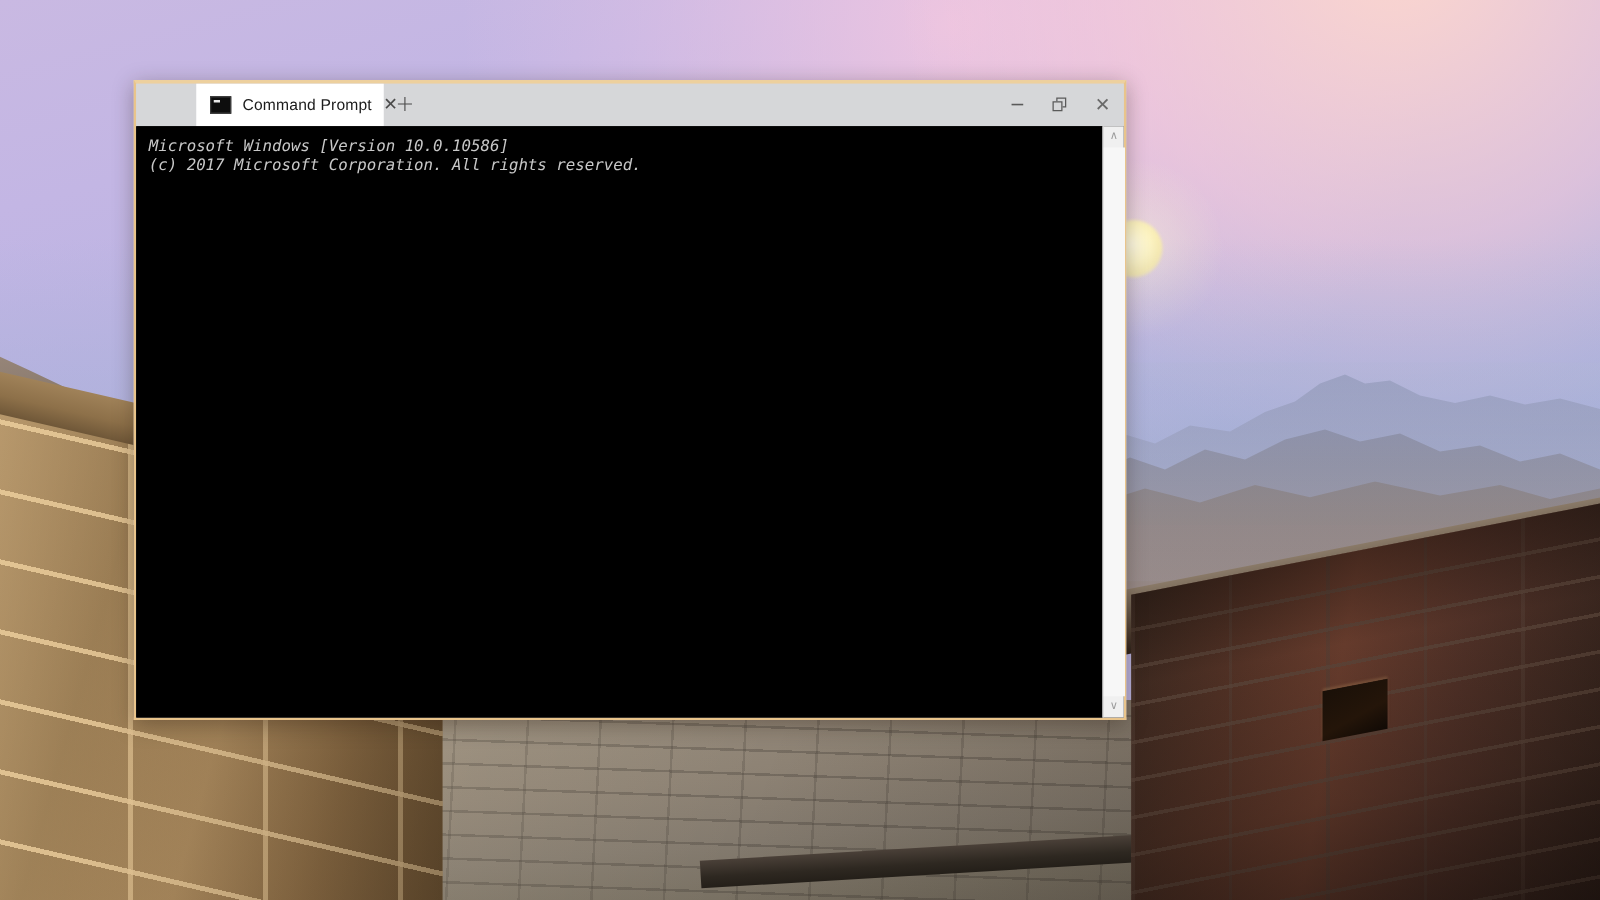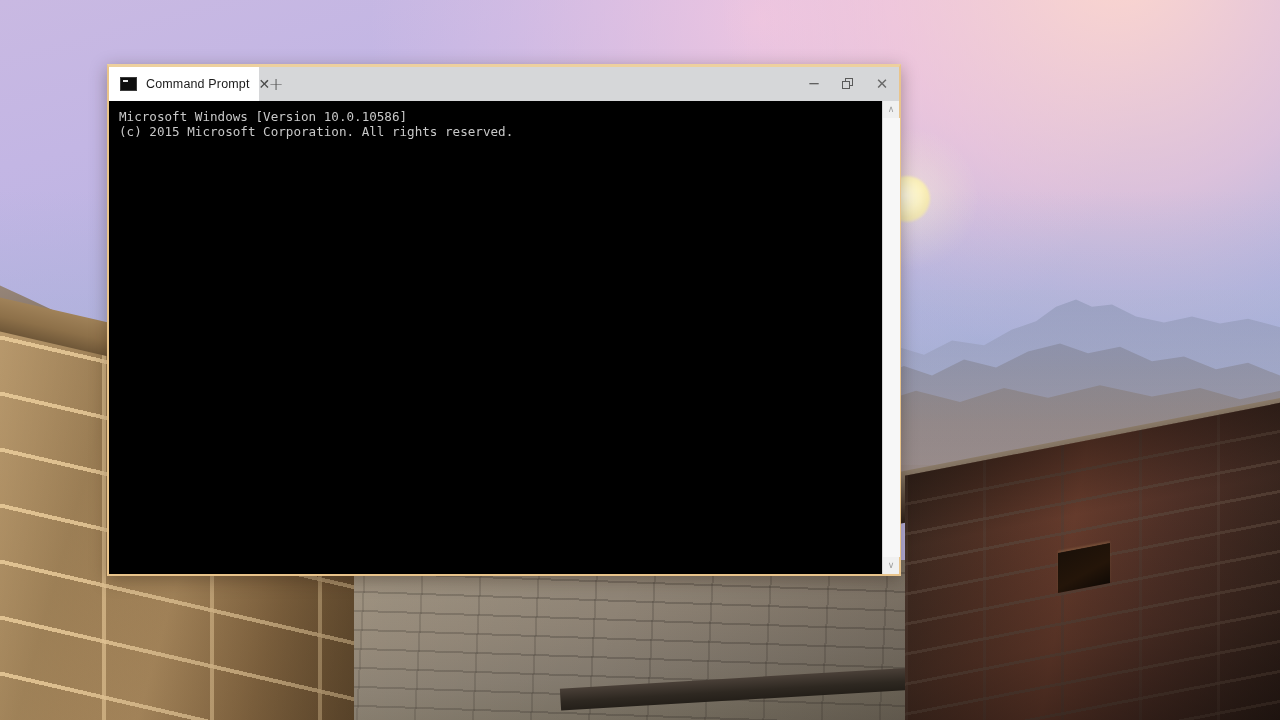--- a/index.html
+++ b/index.html
@@ -185,20 +185,21 @@
   }
 
   .tab {
     width: 150px;
     background: #ffffff;
     display: flex;
     align-items: center;
     padding-left: 11px;
     box-sizing: border-box;
     gap: 9px;
+    margin-left: 48px;
   }
   .tab-icon {
     width: 17px; height: 14px;
     background: #0d0d0d;
     border: 1px solid #3a3a3a;
     box-sizing: border-box;
     position: relative;
     flex: 0 0 auto;
   }
   .tab-icon::before {
@@ -266,21 +267,21 @@
     flex: 1 1 auto;
     background: #000000;
     padding: 8px 0 0 10px;
     font-family: "DejaVu Sans Mono", "Liberation Mono", monospace;
     font-size: 12.6px;
     line-height: 15px;
     color: #c8c8c8;
     white-space: pre;
     overflow: hidden;
   }
-  .console .line { display: block; min-height: 15px; }
+  .console .line { display: block; min-height: 15px; font-style: italic; }
 
   .scrollbar {
     width: 17px;
     flex: 0 0 auto;
     background: #f0f0f0;
     border-left: 1px solid #d8d8d8;
     box-sizing: border-box;
     display: flex; flex-direction: column;
     justify-content: space-between;
     align-items: center;
@@ -342,21 +343,21 @@
       <div class="winbtns">
         <div class="winbtn min">─</div>
         <div class="winbtn">
           <span class="restore-glyph"></span>
         </div>
         <div class="winbtn close">✕</div>
       </div>
     </div>
 
     <div class="body-area">
-      <div class="console" id="console-output"><span class="line">Microsoft Windows [Version 10.0.10586]</span><span class="line">(c) 2015 Microsoft Corporation. All rights reserved.</span><span class="line"></span></div>
+      <div class="console" id="console-output"><span class="line">Microsoft Windows [Version 10.0.10586]</span><span class="line">(c) 2017 Microsoft Corporation. All rights reserved.</span><span class="line"></span></div>
 
       <div class="scrollbar">
         <div class="sb-arrow">∧</div>
         <div class="sb-track"></div>
         <div class="sb-arrow">∨</div>
       </div>
     </div>
 
   </div>
 </div>

